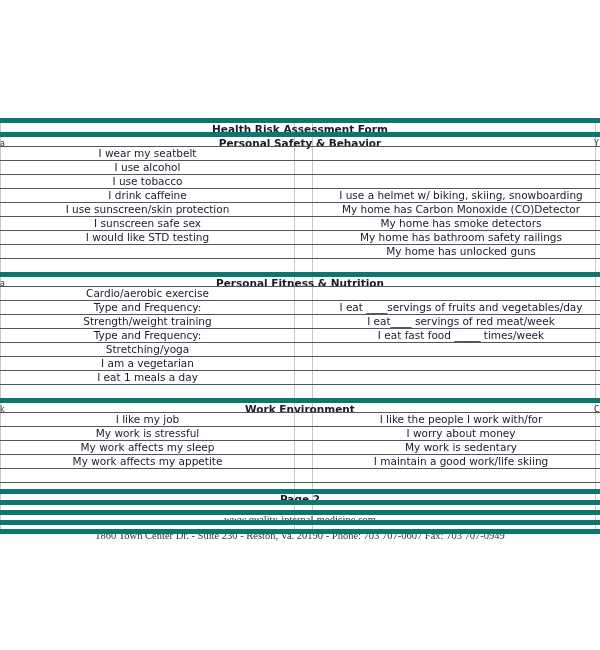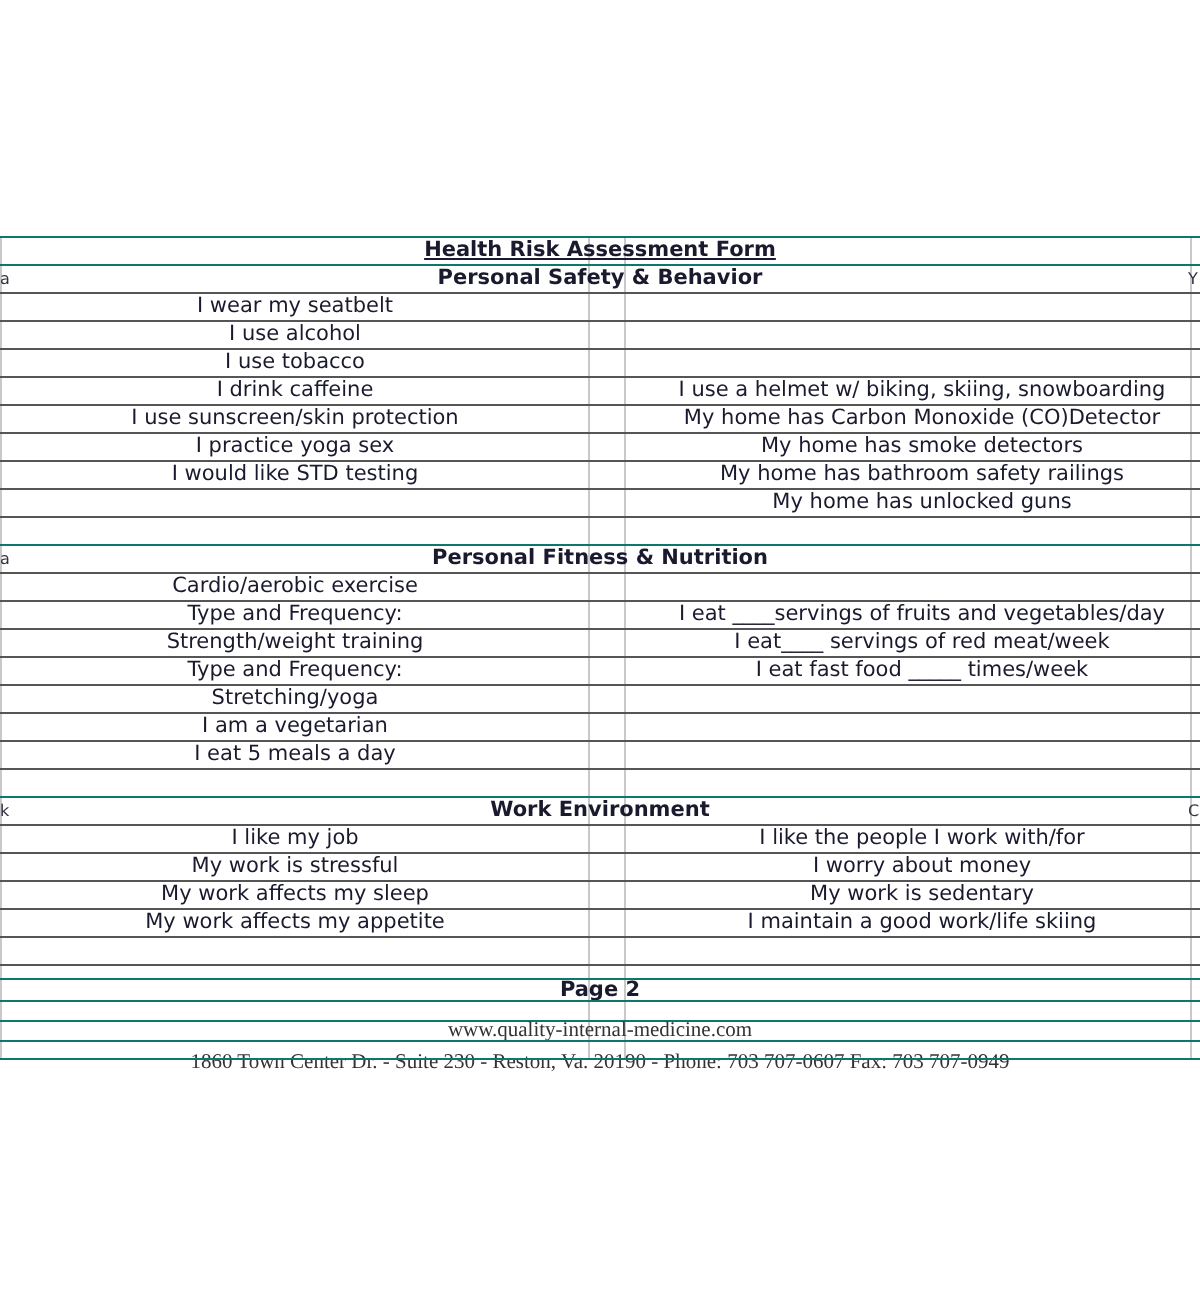--- a/index.html
+++ b/index.html
@@ -1,19 +1,19 @@
 <!DOCTYPE html>
 <html><head>
 <meta charset="utf-8">
 <style>
   html, body { margin:0; padding:0; background:#ffffff; }
   body { width:600px; height:650px; position:relative; overflow:hidden;
          font-family:"DejaVu Sans", sans-serif; color:#1a1a2e; }
   .sheet { position:absolute; left:0; top:118px; width:600px; }
-  .row { position:relative; height:14px; border-top:1px solid #0f766e; box-sizing:border-box; }
+  .row { position:relative; height:14px; border-top:5px solid #0f766e; box-sizing:border-box; }
   .row.dark { border-top:1px solid #555; }
   .row .cell { position:absolute; top:0; height:13px; line-height:13px; font-size:10.5px;
                text-align:center; white-space:nowrap; overflow:visible; }
   .cell.left { left:0; width:295px;text-align:center; }
   .cell.right { left:320px; width:282px; }
   .cell.full { left:0; width:600px; }
   .title { font-weight:bold; text-decoration:underline; font-size:10.5px; }
   .section { font-weight:bold; font-size:10.5px; }
   .pagelabel { font-weight:bold; font-size:9.5px; }
   .footer { font-family:"Liberation Serif", serif; font-size:7.5px; color:#333; }
@@ -54,21 +54,21 @@
   </div>
   <div class="row dark">
     <div class="cell left">I drink caffeine</div>
     <div class="cell right">I use a helmet w/ biking, skiing, snowboarding</div>
   </div>
   <div class="row dark">
     <div class="cell left">I use sunscreen/skin protection</div>
     <div class="cell right">My home has Carbon Monoxide (CO)Detector</div>
   </div>
   <div class="row dark">
-    <div class="cell left">I practice yoga sex</div>
+    <div class="cell left">I sunscreen safe sex</div>
     <div class="cell right">My home has smoke detectors</div>
   </div>
   <div class="row dark">
     <div class="cell left">I would like STD testing</div>
     <div class="cell right">My home has bathroom safety railings</div>
   </div>
   <div class="row dark">
     <div class="cell left"></div>
     <div class="cell right">My home has unlocked guns</div>
   </div>
@@ -98,21 +98,21 @@
   </div>
   <div class="row dark">
     <div class="cell left">Stretching/yoga</div>
     <div class="cell right"></div>
   </div>
   <div class="row dark">
     <div class="cell left">I am a vegetarian</div>
     <div class="cell right"></div>
   </div>
   <div class="row dark">
-    <div class="cell left">I eat 5 meals a day</div>
+    <div class="cell left">I eat 1 meals a day</div>
     <div class="cell right"></div>
   </div>
 
   <div class="row dark"></div>
 
   <div class="row">
     <span class="edge-glyph" style="left:0">k</span>
     <div class="cell full section">Work Environment</div>
     <span class="edge-glyph" style="left:594px">C</span>
   </div>

